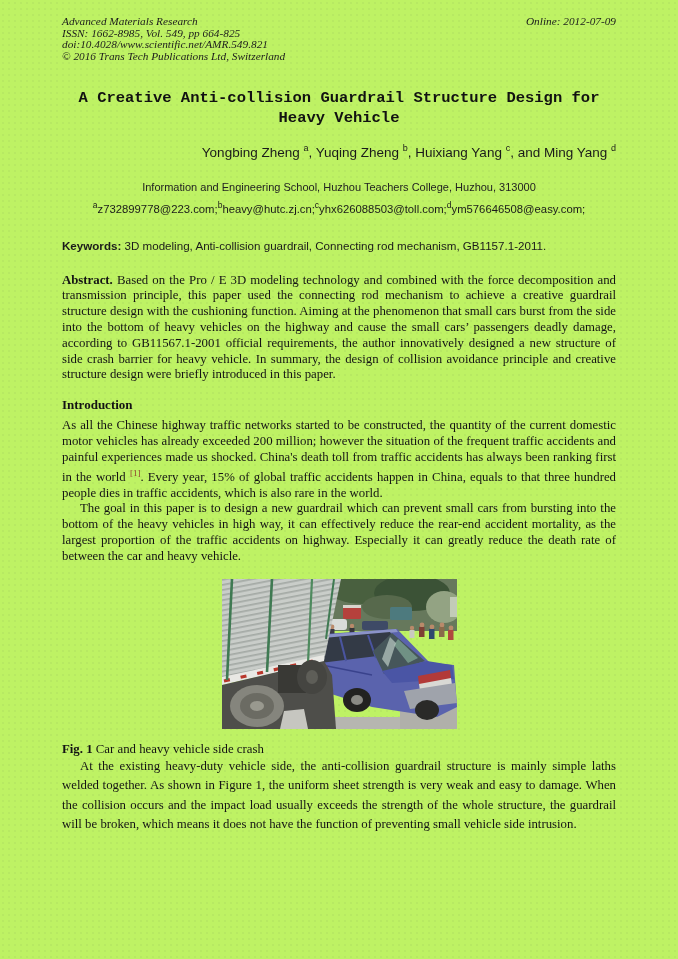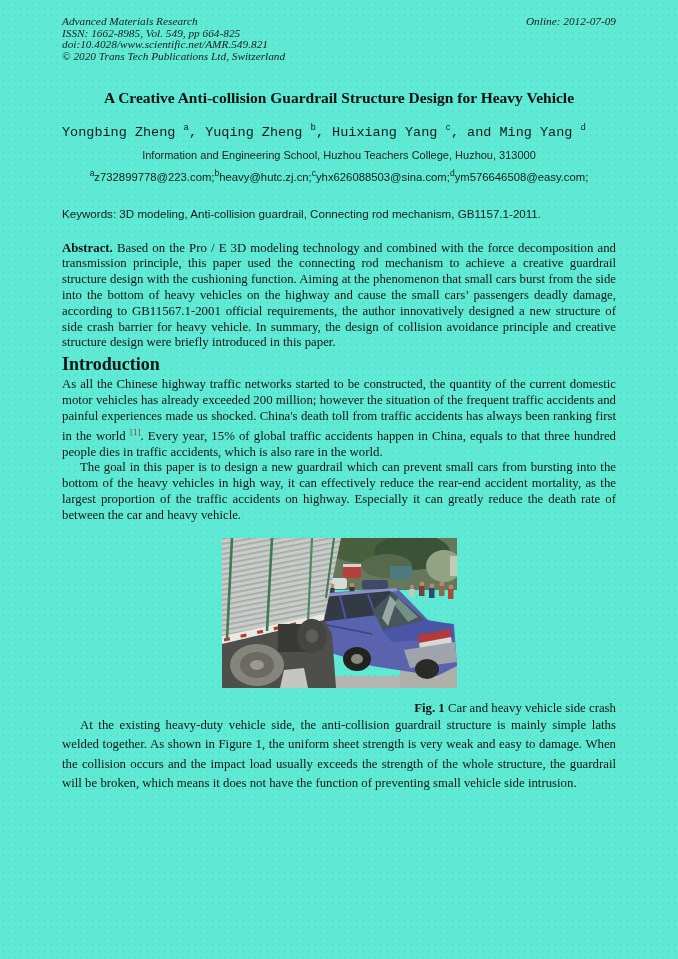--- a/index.html
+++ b/index.html
@@ -1,19 +1,19 @@
 <!DOCTYPE html>
 <html><head>
 <meta charset="utf-8">
 <style>
   html,body{margin:0;padding:0;background:#ffffff;}
   .page{
     position:relative;
     width:678px;height:959px;
-    background:#5eead4;
+    background:#bef264;
     overflow:hidden;
     font-family:"Liberation Serif",serif;
     color:#141414;
     box-sizing:border-box;
     padding:16px 62px 0 62px;
   }
   
   .page::before{
     content:"";position:absolute;inset:0;
     background-image:radial-gradient(rgba(60,60,70,0.05) 1px, transparent 1px);
@@ -24,75 +24,75 @@
 
   
   .hdr{display:flex;justify-content:space-between;align-items:flex-start;
        font-family:"Liberation Serif",serif;font-style:italic;font-size:11.3px;
        line-height:11.6px;color:#1c1c1c;}
   .hdr-left div{white-space:nowrap;}
   .hdr-right{white-space:nowrap;margin-left:14px;}
 
   
   .title{margin-top:26px;text-align:center;
-         font-family:Liberation Serif, serif;font-weight:bold;
+         font-family:Liberation Mono, monospace;font-weight:bold;
          font-size:15.5px;line-height:20px;color:#111;}
-  .authors{margin-top:10px;text-align:left;
-           font-family:Liberation Mono, monospace;font-size:13.5px;
+  .authors{margin-top:10px;text-align:right;
+           font-family:Liberation Sans, sans-serif;font-size:13.5px;
            line-height:20px;color:#1a1a1a;}
   .authors sup{font-size:9px;}
-  .affil{margin-top:6px;text-align:center;
+  .affil{margin-top:18px;text-align:center;
          font-family:"Liberation Sans",sans-serif;font-size:11px;
          line-height:13px;color:#222;}
   .emails{margin-top:4px;text-align:center;
           font-family:"Liberation Sans",sans-serif;font-size:11.3px;
           line-height:15px;color:#1a1a1a;}
   .emails sup{font-size:8.5px;}
 
   
   .keywords{margin-top:21px;font-family:"Liberation Sans",sans-serif;
             font-size:11.6px;line-height:15px;color:#1a1a1a;}
-  .keywords b{font-weight:normal;text-align:center;}
+  .keywords b{font-weight:bold;text-align:center;}
 
   
   .para{font-size:12.8px;line-height:15.8px;text-align:justify;
         margin:0;color:#141414;}
   .abstract{margin-top:20px;}
   .abstract b{font-weight:bold;margin-top:10px;}
-  .sect-head{font-weight:bold;font-size:18px;line-height:26px;}
+  .sect-head{margin-top:9px;font-weight:bold;font-size:13px;line-height:26px;}
   .indent{text-indent:18px;}
   .ref-sup{font-size:9px;}
   .para-loose{line-height:19.6px;}
 
   
   .fig-wrap{margin-top:14px;text-align:center;}
   .fig-photo{display:inline-block;width:235px;height:150px;}
-  .fig-caption{margin-top:8px;text-align:right;font-size:12.8px;line-height:16px;}
+  .fig-caption{margin-top:8px;text-align:left;font-size:12.8px;line-height:16px;}
   .fig-caption b{font-weight:bold;}
 </style>
 </head>
 <body>
 
 <div class="page">
   <div class="content">
 
     <div class="hdr">
       <div class="hdr-left">
         <div>Advanced Materials Research</div>
         <div>ISSN: 1662-8985, Vol. 549, pp 664-825</div>
         <div>doi:10.4028/www.scientific.net/AMR.549.821</div>
-        <div>© 2020 Trans Tech Publications Ltd, Switzerland</div>
+        <div>© 2016 Trans Tech Publications Ltd, Switzerland</div>
       </div>
       <div class="hdr-right">Online: 2012-07-09</div>
     </div>
 
     <div class="title">A Creative Anti-collision Guardrail Structure Design for Heavy Vehicle</div>
     <div class="authors"><span>Yongbing Zheng </span><sup>a</sup><span>, </span><span>Yuqing Zheng </span><sup>b</sup><span>, </span><span>Huixiang Yang </span><sup>c</sup><span>, and </span><span>Ming Yang </span><sup>d</sup><span></span></div>
     <div class="affil">Information and Engineering School, Huzhou Teachers College, Huzhou, 313000</div>
-    <div class="emails"><sup>a</sup><span>z732899778@223.com;</span><sup>b</sup><span>heavy@hutc.zj.cn;</span><sup>c</sup><span>yhx626088503@sina.com;</span><sup>d</sup><span>ym576646508@easy.com;</span></div>
+    <div class="emails"><sup>a</sup><span>z732899778@223.com;</span><sup>b</sup><span>heavy@hutc.zj.cn;</span><sup>c</sup><span>yhx626088503@toll.com;</span><sup>d</sup><span>ym576646508@easy.com;</span></div>
 
     <div class="keywords">
       <b>Keywords:</b><span> 3D modeling, Anti-collision guardrail, Connecting rod mechanism, GB1157.1-2011.</span>
     </div>
 
     <p class="para abstract">
       <b>Abstract.</b><span> Based on the Pro / E 3D modeling technology and combined with the force decomposition and transmission principle, this paper used the connecting rod mechanism to achieve a creative guardrail structure design with the cushioning function. Aiming at the phenomenon that small cars burst from the side into the bottom of heavy vehicles on the highway and cause the small cars’ passengers deadly damage, according to GB11567.1-2001 official requirements, the author innovatively designed a new structure of side crash barrier for heavy vehicle. In summary, the design of collision avoidance principle and creative structure design were briefly introduced in this paper.</span>
     </p>
 
     <div class="sect-head">Introduction</div>

